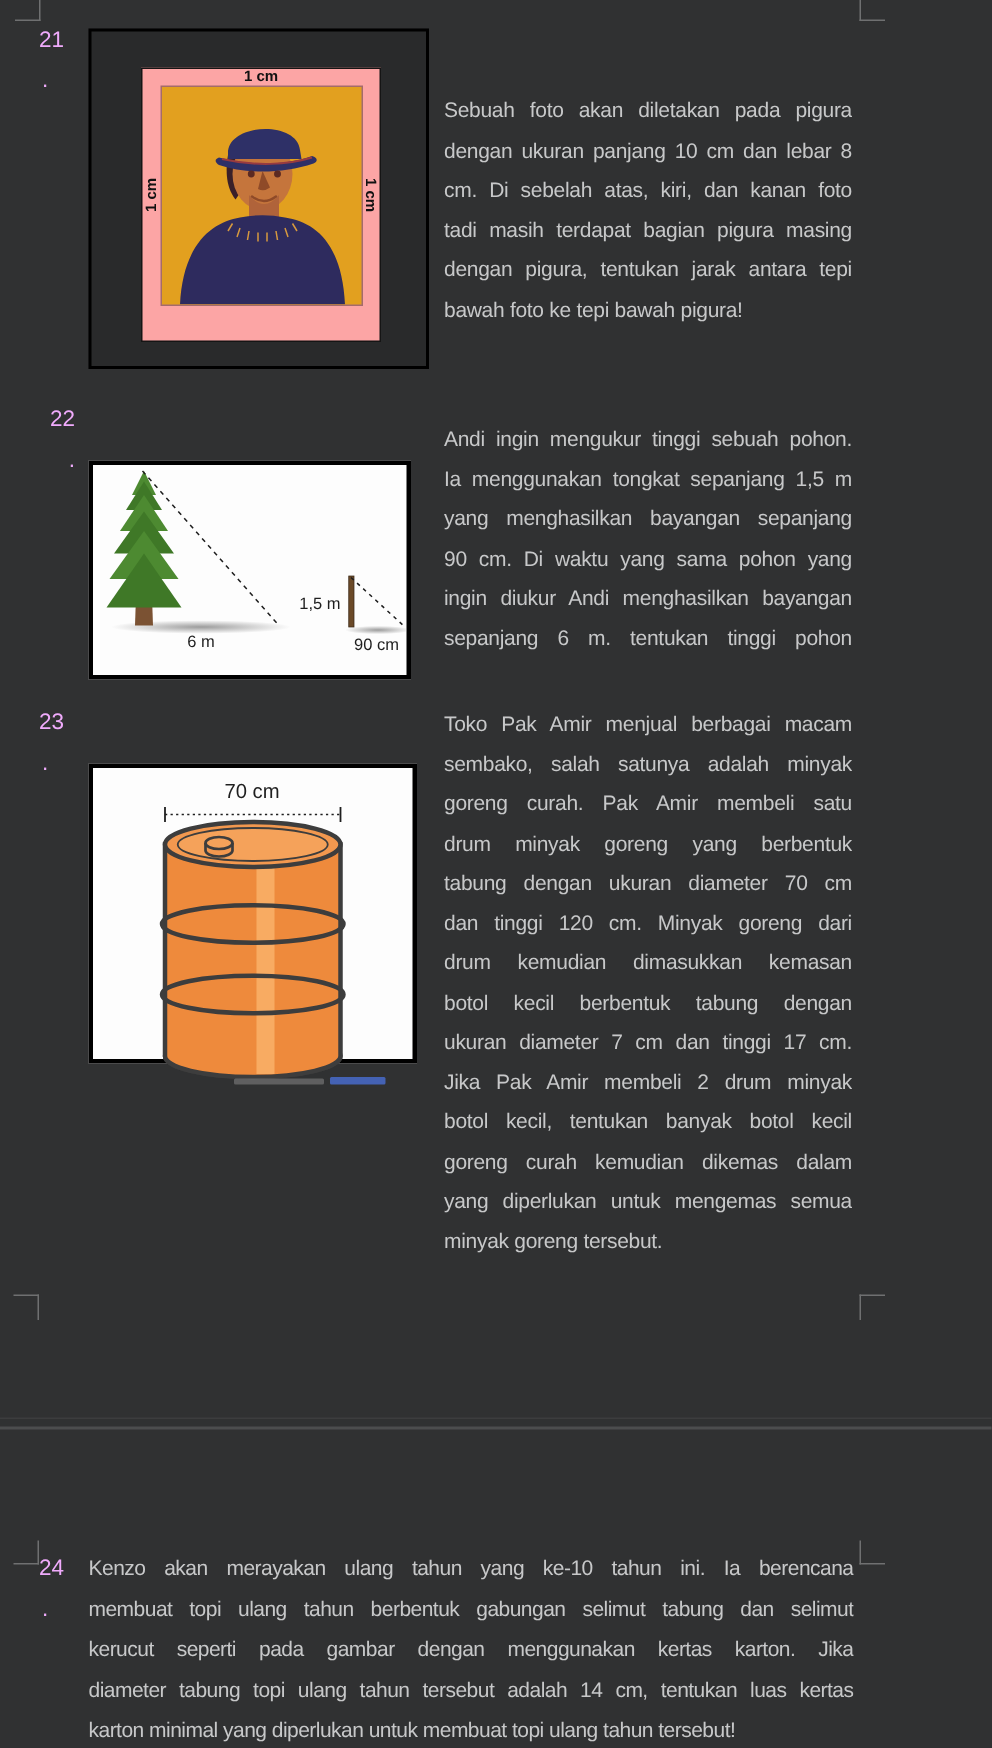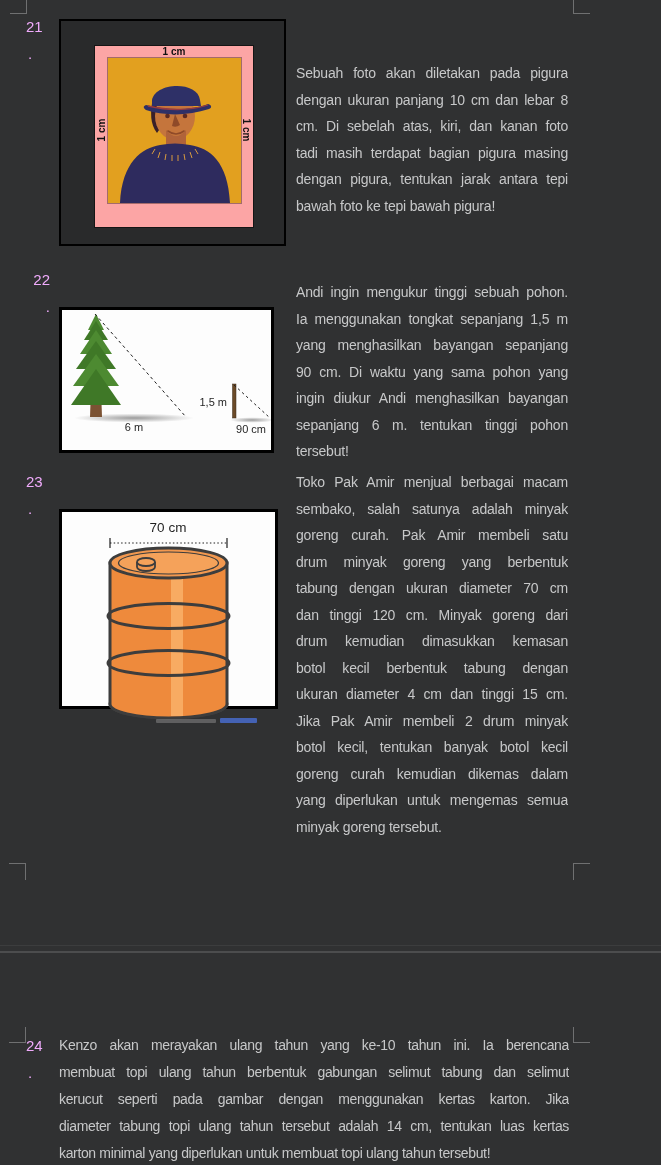--- a/index.html
+++ b/index.html
@@ -147,21 +147,20 @@
     </svg>
   </div>
 
   <div id="t22" class="textcol" style="left:296px;top:279px;width:272px;">
     <div class="jl">Andi ingin mengukur tinggi sebuah pohon.</div>
     <div class="jl">Ia menggunakan tongkat sepanjang 1,5 m</div>
     <div class="jl">yang menghasilkan bayangan sepanjang</div>
     <div class="jl">90 cm. Di waktu yang sama pohon yang</div>
     <div class="jl">ingin diukur Andi menghasilkan bayangan</div>
     <div class="jl">sepanjang 6 m. tentukan tinggi pohon</div>
-    <div class="jl last">tersebut!</div>
   </div>
 
   <div class="numblock" style="left:26px;top:469px;">
     <div>23</div>
     <div class="dot">.</div>
   </div>
 
   <div id="box23" class="figbox">
     <svg width="213" height="218" viewBox="0 0 213 218">
       <defs>
@@ -189,21 +188,21 @@
 
   <div id="t23" class="textcol" style="left:296px;top:469px;width:272px;">
     <div class="jl">Toko Pak Amir menjual berbagai macam</div>
     <div class="jl">sembako, salah satunya adalah minyak</div>
     <div class="jl">goreng curah. Pak Amir membeli satu</div>
     <div class="jl">drum minyak goreng yang berbentuk</div>
     <div class="jl">tabung dengan ukuran diameter 70 cm</div>
     <div class="jl">dan tinggi 120 cm. Minyak goreng dari</div>
     <div class="jl">drum kemudian dimasukkan kemasan</div>
     <div class="jl">botol kecil berbentuk tabung dengan</div>
-    <div class="jl">ukuran diameter 4 cm dan tinggi 15 cm.</div>
+    <div class="jl">ukuran diameter 7 cm dan tinggi 17 cm.</div>
     <div class="jl">Jika Pak Amir membeli 2 drum minyak</div>
     <div class="jl">botol kecil, tentukan banyak botol kecil</div>
     <div class="jl">goreng curah kemudian dikemas dalam</div>
     <div class="jl">yang diperlukan untuk mengemas semua</div>
     <div class="jl last">minyak goreng tersebut.</div>
   </div>
 
   <div class="numblock p2" style="left:26px;top:1032px;">
     <div>24</div>
     <div class="dot">.</div>

